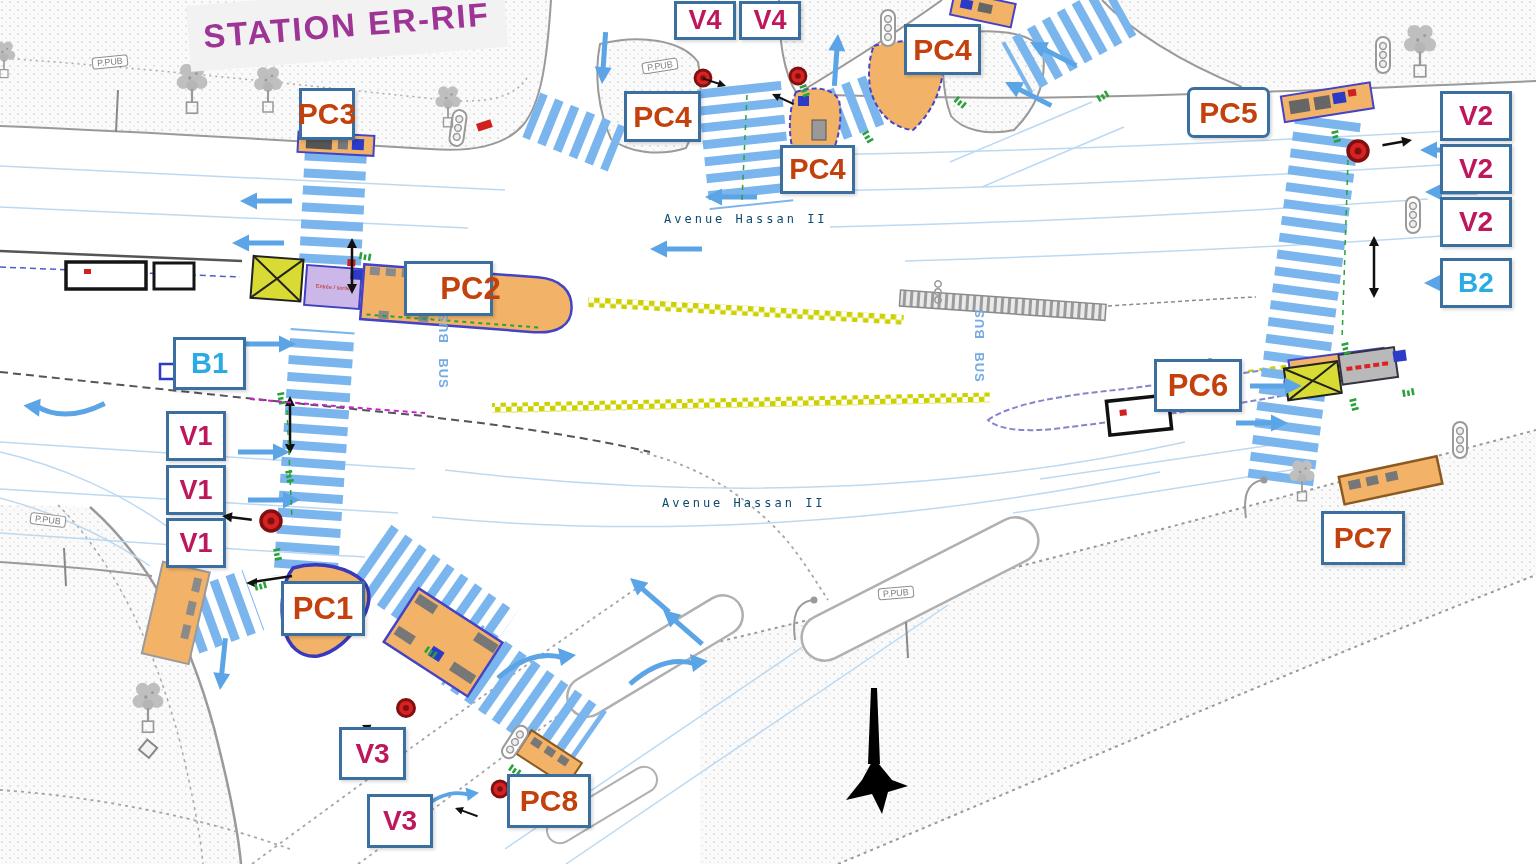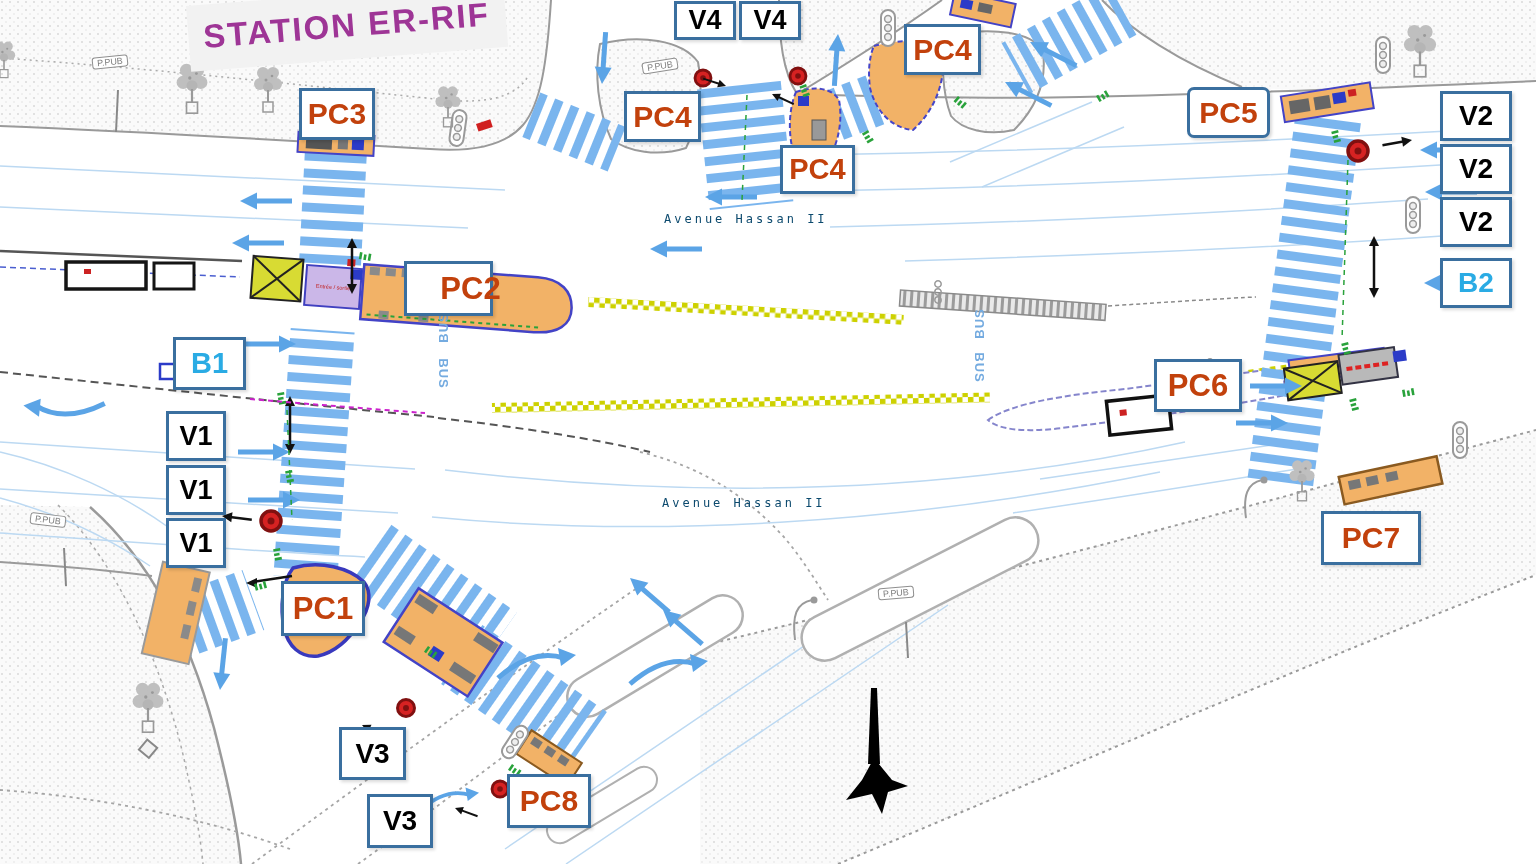--- a/index.html
+++ b/index.html
@@ -3,21 +3,21 @@
 <meta charset="utf-8">
 <style>
   html,body{margin:0;padding:0;background:#fff;}
   #stage{position:relative;width:1536px;height:864px;background:#fff;overflow:hidden;
          font-family:"Liberation Sans",sans-serif;}
   #stage svg{position:absolute;left:0;top:0;}
   .lbl{position:absolute;display:flex;align-items:center;justify-content:center;
        background:#fff;border:3px solid #3a6f9f;font-weight:bold;
        box-shadow:2px 2px 3px rgba(0,0,0,.15);box-sizing:border-box;line-height:1;}
   .lbl.green{color:#c2410c}
-  .lbl.red{color:#000000}
+  .lbl.red{color:#be185d}
   .lbl.blue{color:#2aabe4}
   #title-band{position:absolute;left:186px;top:6px;width:318px;height:66px;background:#f2f2f2;
        transform:rotate(-4.5deg);transform-origin:left top;}
   #title{position:absolute;left:202px;top:18px;color:#9e3596;font-size:33px;font-weight:bold;
        letter-spacing:2px;transform:rotate(-4.5deg);transform-origin:left top;white-space:nowrap;}
   .avenue{position:absolute;color:#0c4a6e;font-family:"DejaVu Sans Mono",monospace;
        font-size:12px;letter-spacing:3px;white-space:nowrap;}
   .ppub{position:absolute;font-size:9px;color:#7d7d7d;border:1.5px solid #8f8f8f;border-radius:3px;
        padding:0 4px;background:rgba(255,255,255,.92);white-space:nowrap;}
   .bus{position:absolute;color:#74abe0;font-weight:bold;font-size:13px;letter-spacing:1px;
@@ -401,36 +401,36 @@
 <div class="ppub" style="left:30px;top:514px;transform:rotate(7deg);">P.PUB</div>
 <div class="ppub" style="left:878px;top:587px;transform:rotate(-5deg);">P.PUB</div>
 
 <div class="bus" style="left:428px;top:320px;transform:rotate(-90deg);">BUS</div>
 <div class="bus" style="left:428px;top:366px;transform:rotate(90deg);">BUS</div>
 <div class="bus" style="left:964px;top:316px;transform:rotate(-90deg);">BUS</div>
 <div class="bus" style="left:964px;top:360px;transform:rotate(90deg);">BUS</div>
 
 <div class="note" style="left:308px;top:284px;">Entrée / sortie</div>
 
-<div class="lbl green" style="left:299px;top:88px;width:76px;height:52px;font-size:30px;">PC3</div>
+<div class="lbl green" style="left:299px;top:88px;width:56px;height:52px;font-size:30px;">PC3</div>
 <div class="lbl red" style="left:674px;top:1px;width:62px;height:39px;font-size:27px;">V4</div>
 <div class="lbl red" style="left:739px;top:1px;width:62px;height:39px;font-size:27px;">V4</div>
 <div class="lbl green" style="left:624px;top:91px;width:77px;height:51px;font-size:30px;">PC4</div>
 <div class="lbl green" style="left:780px;top:145px;width:75px;height:49px;font-size:29px;">PC4</div>
 <div class="lbl green" style="left:904px;top:24px;width:77px;height:51px;font-size:30px;">PC4</div>
 <div class="lbl green" style="left:1187px;top:87px;width:83px;height:51px;font-size:30px;border-radius:7px;">PC5</div>
 <div class="lbl red" style="left:1440px;top:91px;width:72px;height:50px;font-size:28px;">V2</div>
 <div class="lbl red" style="left:1440px;top:144px;width:72px;height:50px;font-size:28px;">V2</div>
 <div class="lbl red" style="left:1440px;top:197px;width:72px;height:50px;font-size:28px;">V2</div>
 <div class="lbl blue" style="left:1440px;top:258px;width:72px;height:50px;font-size:28px;">B2</div>
 <div class="lbl green" style="left:404px;top:261px;width:89px;height:55px;font-size:31px;padding-left:44px;">PC2</div>
 <div class="lbl blue" style="left:173px;top:337px;width:73px;height:53px;font-size:29px;">B1</div>
 <div class="lbl red" style="left:166px;top:411px;width:60px;height:50px;font-size:27px;">V1</div>
 <div class="lbl red" style="left:166px;top:465px;width:60px;height:50px;font-size:27px;">V1</div>
 <div class="lbl red" style="left:166px;top:518px;width:60px;height:50px;font-size:27px;">V1</div>
 <div class="lbl green" style="left:281px;top:581px;width:84px;height:55px;font-size:31px;">PC1</div>
 <div class="lbl green" style="left:1154px;top:359px;width:88px;height:53px;font-size:31px;">PC6</div>
-<div class="lbl green" style="left:1321px;top:511px;width:100px;height:54px;font-size:30px;">PC7</div>
+<div class="lbl green" style="left:1321px;top:511px;width:84px;height:54px;font-size:30px;">PC7</div>
 <div class="lbl red" style="left:339px;top:727px;width:67px;height:53px;font-size:28px;">V3</div>
 <div class="lbl red" style="left:367px;top:794px;width:66px;height:54px;font-size:28px;">V3</div>
 <div class="lbl green" style="left:507px;top:774px;width:84px;height:54px;font-size:30px;">PC8</div>
 
 </div>
 
 </body></html>

